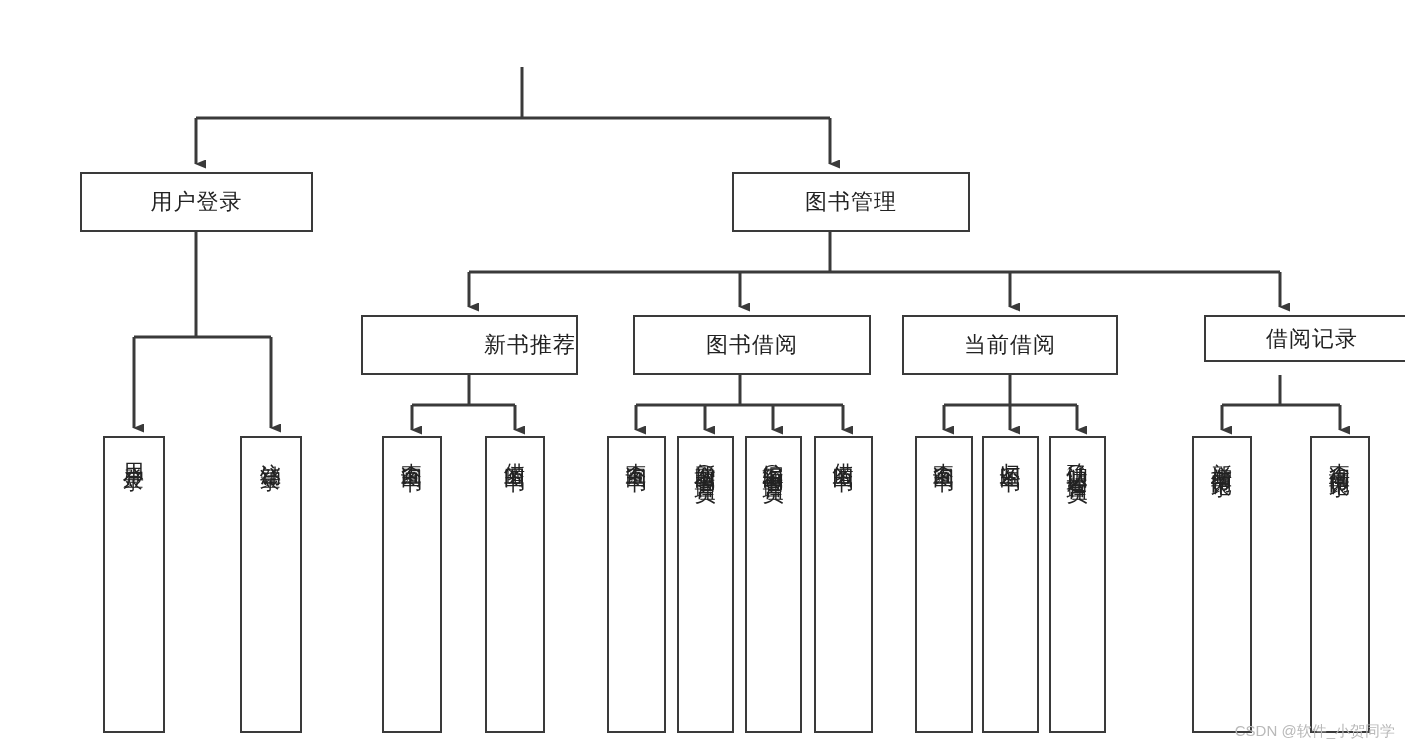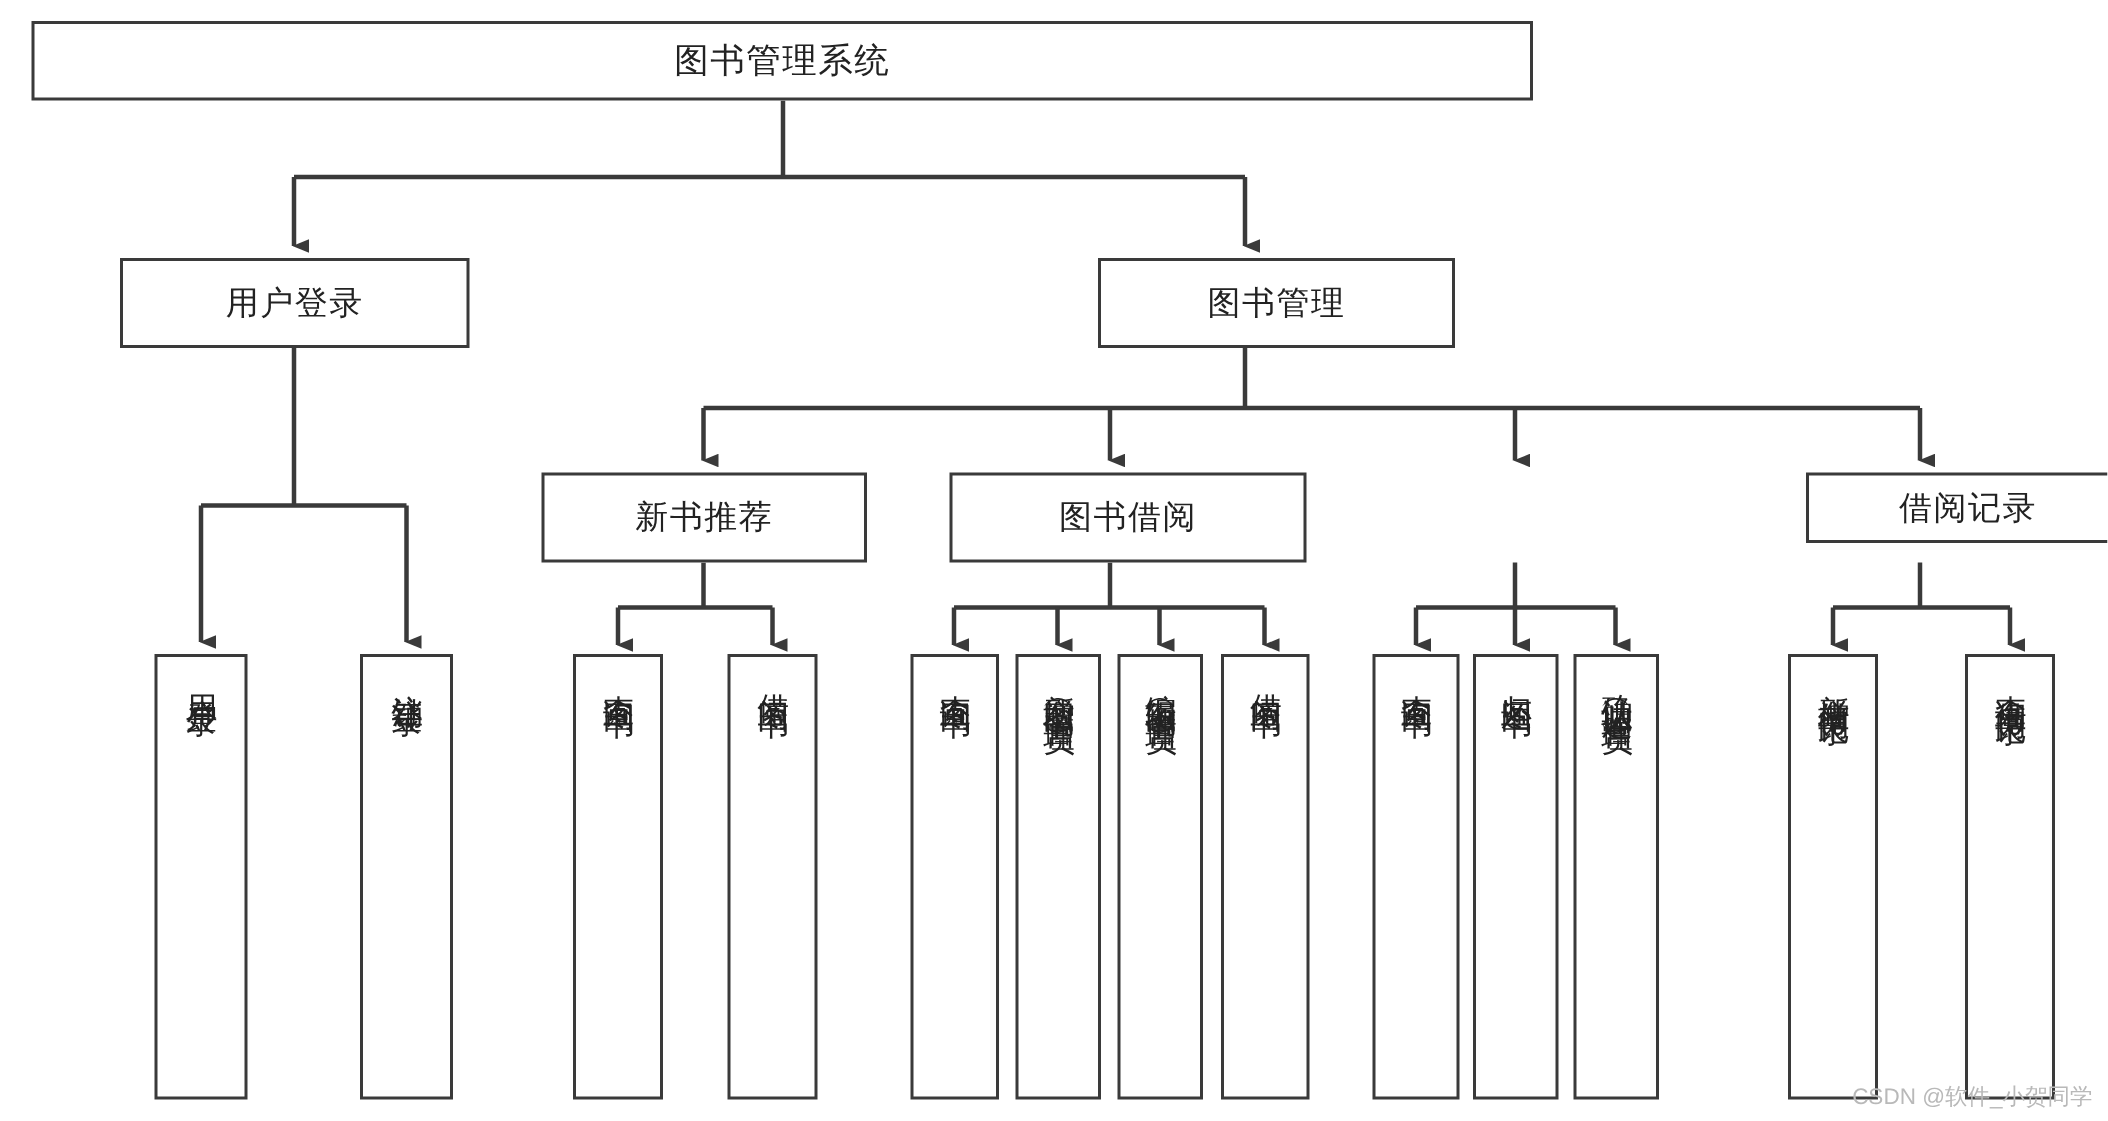--- a/index.html
+++ b/index.html
@@ -124,37 +124,37 @@
       <path d="M1010,405 L1010,430" marker-end="url(#arrow)"></path>
       <path d="M1077,405 L1077,430" marker-end="url(#arrow)"></path>
 
       <path d="M1280,375 L1280,405"></path>
       <path d="M1222,405 L1340,405"></path>
       <path d="M1222,405 L1222,430" marker-end="url(#arrow)"></path>
       <path d="M1340,405 L1340,430" marker-end="url(#arrow)"></path>
     </g>
   </svg>
 
-  <div class="node horiz" id="node-root" style="left:21px; top:14px; width:1001px; height:53px;">
-    <span class="node-label">图书管理系统</span>
-  </div>
 
   <div class="node horiz" style="left:80px; top:172px; width:233px; height:60px;">
     <span class="node-label">用户登录</span>
   </div>
   <div class="node horiz" style="left:732px; top:172px; width:238px; height:60px;">
     <span class="node-label">图书管理</span>
   </div>
 
-  <div class="node horiz" style="left:361px; top:315px; width:217px; height:60px;">
+  <div class="node horiz" style="left:361px; top:315px; width:217px; height:60px;justify-content:flex-end;">
     <span class="node-label">新书推荐</span>
   </div>
   <div class="node horiz" style="left:633px; top:315px; width:238px; height:60px;">
     <span class="node-label">图书借阅</span>
   </div>
+  <div class="node horiz" style="left:902px; top:315px; width:216px; height:60px;">
+    <span class="node-label">当前借阅</span>
+  </div>
   <div class="node horiz" style="left:1204px; top:315px; width:216px; height:47px;">
     <span class="node-label">借阅记录</span>
   </div>
 
   <div class="node vert" style="left:103px; top:436px; width:62px; height:297px;">
     <span class="node-label">用户登录</span>
   </div>
   <div class="node vert" style="left:240px; top:436px; width:62px; height:297px;">
     <span class="node-label">注销登录</span>
   </div>

